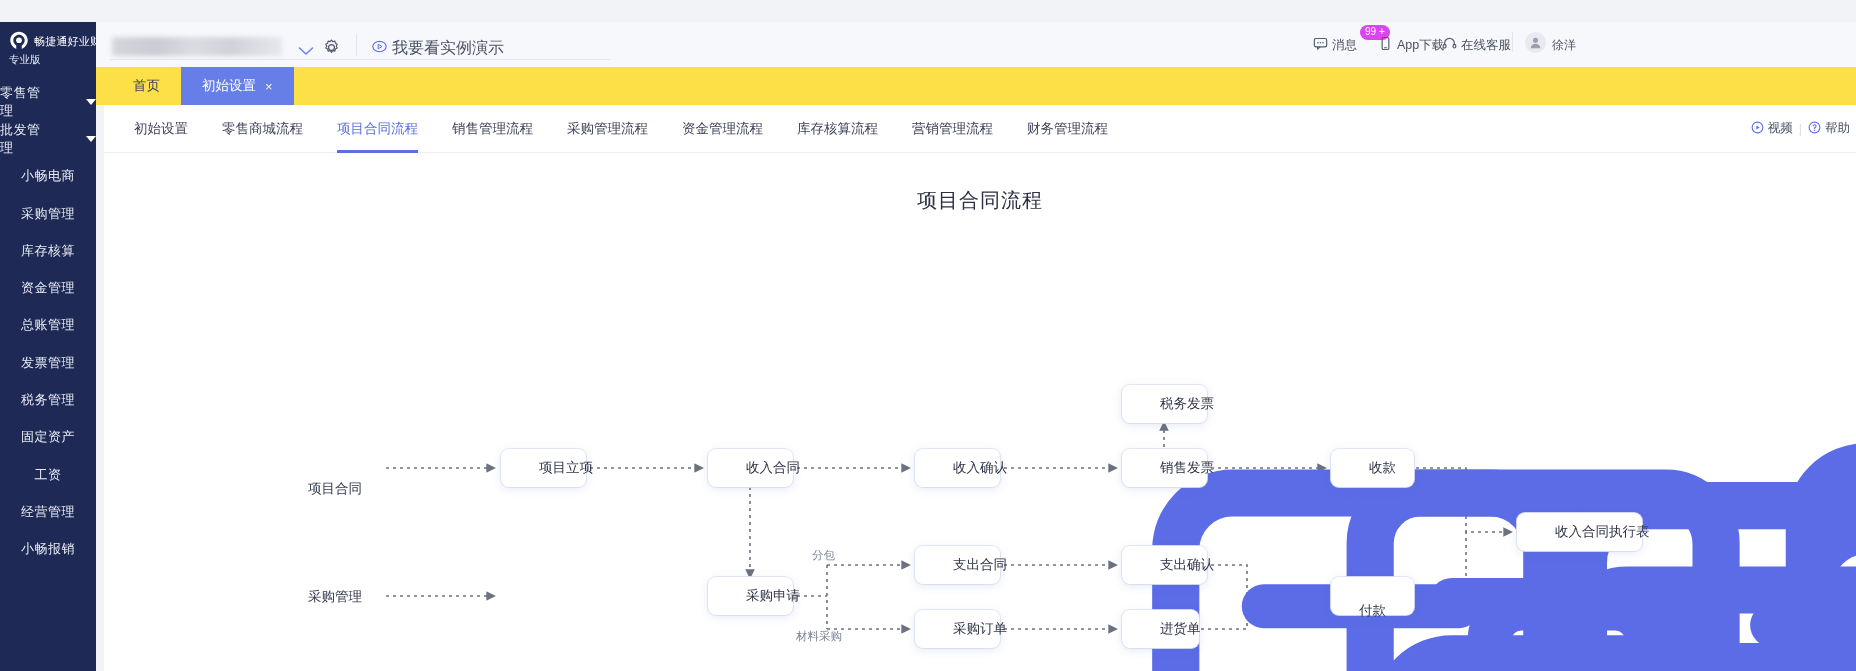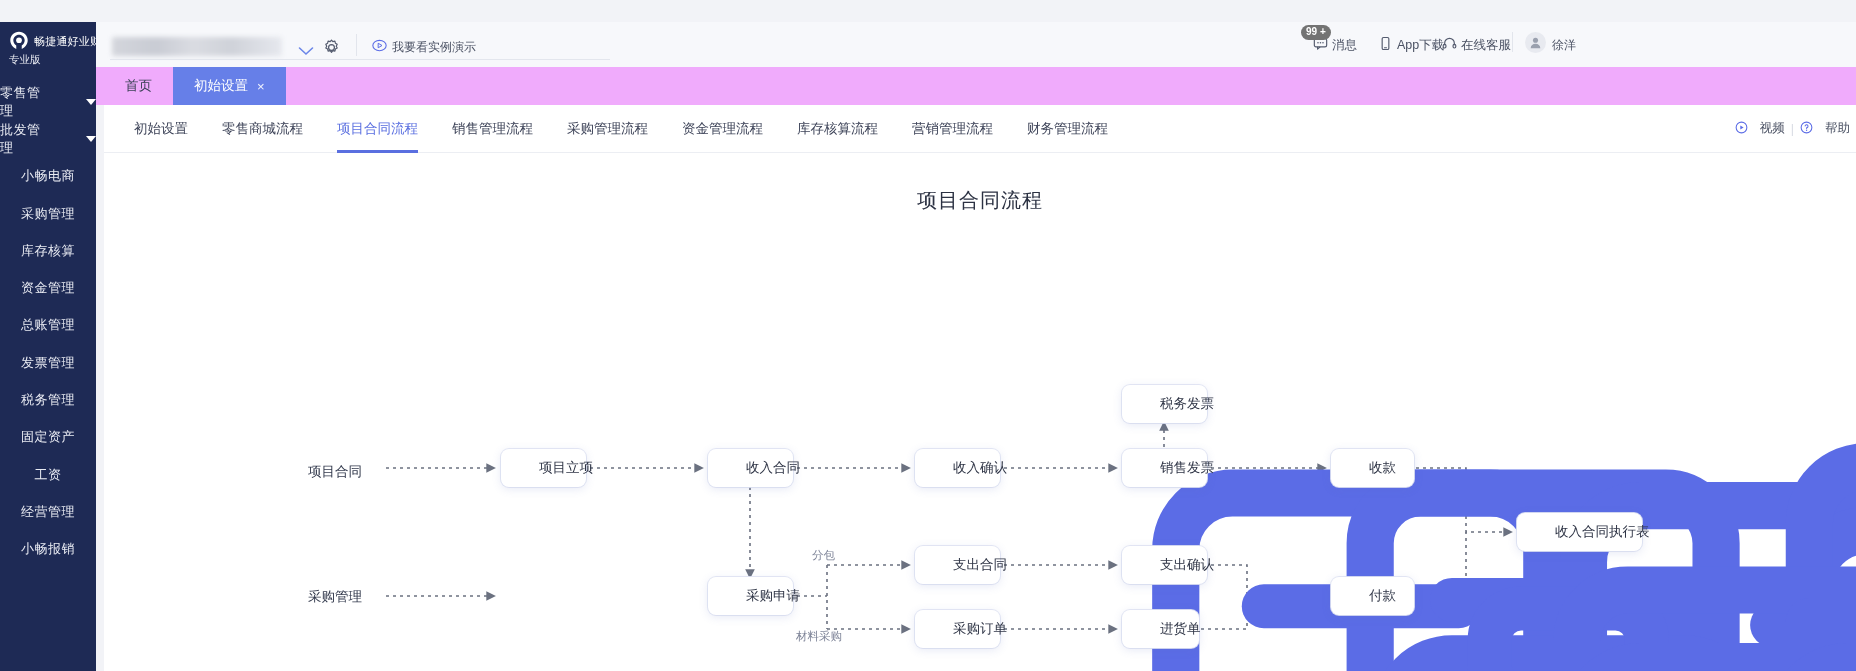--- a/index.html
+++ b/index.html
@@ -52,47 +52,47 @@
     position: absolute; left: 110px; top: 59px; width: 500px; height: 1px;
     background: #e3e6ed;
   }
   #chev-down {
     position: absolute; left: 298px; top: 42px; width: 16px; height: 10px; cursor: pointer;
   }
   #gear { position: absolute; left: 322px; top: 38px; width: 19px; height: 19px; cursor: pointer; }
   #hdr-divider { position: absolute; left: 356px; top: 34px; width: 1px; height: 22px; background: #e2e5ec; }
   #demo-link {
     position: absolute; left: 372px; top: 38px; display: flex; align-items: center;
-    gap: 5px; font-size: 12px; color: #4a5163; cursor: pointer; white-space: nowrap;
+    gap: 5px; font-size: 16px; color: #4a5163; cursor: pointer; white-space: nowrap;
   }
 
   .hdr-right { position: absolute; top: 36px; display: flex; align-items: center; gap: 4px;
     font-size: 12.5px; color: #4a5163; cursor: pointer; white-space: nowrap; }
   #hdr-msg { left: 1313px; }
   #hdr-app { left: 1378px; }
   #hdr-svc { left: 1442px; }
   #badge {
-    position: absolute; left: 1301px; top: 25px; background: #737373; color: #fff;
-    font-size: 10px; font-weight: bold; border-radius: 9px; padding: 1px 5px 2px 5px;
+    position: absolute; left: 1360px; top: 25px; background: #d946ef; color: #fff;
+    font-size: 10px; font-weight: normal; border-radius: 9px; padding: 1px 5px 2px 5px;
     line-height: 12px; white-space: nowrap;
   }
   #hdr-sep { position: absolute; left: 1512px; top: 32px; width: 1px; height: 20px; background: #e2e5ec; }
   #avatar {
     position: absolute; left: 1525px; top: 32px; width: 21px; height: 21px;
     border-radius: 50%; background: #e8eaf0; display: flex; align-items: center; justify-content: center;
   }
   #username {
     position: absolute; left: 1552px; top: 37px; font-size: 12px; color: #4a5163;
     white-space: nowrap; overflow: hidden; width: 40px;
   }
 
   
   #wintabs {
     position: absolute; left: 96px; top: 67px; right: 0; height: 38px;
-    background: #f0abfc; display: flex; align-items: center; padding-left: 8px;
+    background: #fde047; display: flex; align-items: center; padding-left: 16px;
   }
   .wtab {
     height: 38px; display: flex; align-items: center; padding: 0 21px;
     font-size: 13.5px; color: #3c4257; cursor: pointer; white-space: nowrap;
   }
   .wtab.active { background: #667fe8; color: #fff; }
   .wtab .x { margin-left: 9px; font-size: 13px; opacity: .92; }
 
   
   #panel {
@@ -112,21 +112,21 @@
   .stab.active { color: #5a6fe0; }
   .stab.active::after {
     content: ""; position: absolute; left: 0; right: 0; bottom: 0;
     height: 2.5px; background: #5a6fe0;
   }
   #subtabs-right {
     position: absolute; right: 6px; top: 15px; display: flex; align-items: center;
     gap: 6px; font-size: 12.5px; color: #4a5163; white-space: nowrap;
   }
   #subtabs-right .sep { color: #d8dbe3; }
-  .mini-link { display: inline-flex; align-items: center; gap: 12px; cursor: pointer; }
+  .mini-link { display: inline-flex; align-items: center; gap: 4px; cursor: pointer; }
 
   #chart-title {
     position: absolute; left: 0; right: 0; top: 82px; text-align: center;
     font-size: 20px; color: #2b3142; letter-spacing: 1px;
   }
 
   
   #flow { position: absolute; left: 0; top: 0; width: 1752px; height: 566px; }
   #flow svg { position: absolute; left: 0; top: 0; width: 1752px; height: 566px; }
 
@@ -489,31 +489,31 @@
             <svg viewBox="0 0 18 18" width="17" height="17">
               <rect x="2.4" y="1.8" width="12" height="14" rx="1.8" fill="none" stroke="#5b6ce6" stroke-width="1.5"></rect>
               <line x1="5" y1="5" x2="11.8" y2="5" stroke="#5b6ce6" stroke-width="1.4" stroke-linecap="round"></line>
               <line x1="5" y1="8" x2="11.8" y2="8" stroke="#5b6ce6" stroke-width="1.4" stroke-linecap="round"></line>
               <line x1="11.8" y1="12.2" x2="5.4" y2="12.2" stroke="#5b6ce6" stroke-width="1.4" stroke-linecap="round"></line>
               <path d="M7.2 10.5 L5.2 12.2 L7.2 13.9" fill="none" stroke="#5b6ce6" stroke-width="1.4" stroke-linecap="round" stroke-linejoin="round"></path>
             </svg>
           </span>
           <span>进货单</span>
         </div>
-        <div class="node" style="left: 1227px; top: 472px; width: 83px;">
+        <div class="node" style="left: 1227px; top: 472px; width: 83px; flex-direction: column;">
           <span class="ic">
             <svg viewBox="0 0 18 18" width="17" height="17">
               <path d="M4.4 5.6 h9.2 a2 2 0 0 1 2 2 v5.6 a2 2 0 0 1 -2 2 H4.4 a2 2 0 0 1 -2 -2 V7.6 a2 2 0 0 1 2 -2 Z" fill="none" stroke="#5b6ce6" stroke-width="1.5"></path>
               <path d="M5.6 5.4 L5.6 3.6 a1.2 1.2 0 0 1 1.2 -1.2 h4.4 a1.2 1.2 0 0 1 1.2 1.2 v1.8" fill="none" stroke="#5b6ce6" stroke-width="1.5"></path>
               <line x1="9" y1="8.4" x2="9" y2="12.4" stroke="#5b6ce6" stroke-width="1.4" stroke-linecap="round"></line>
               <line x1="6.9" y1="10.2" x2="11.1" y2="10.2" stroke="#5b6ce6" stroke-width="1.3" stroke-linecap="round"></line>
               <line x1="6.9" y1="12.3" x2="11.1" y2="12.3" stroke="#5b6ce6" stroke-width="1.3" stroke-linecap="round"></line>
             </svg>
           </span>
           <span>付款</span>
         </div>
-        <div class="rowlabel" style="left: 204px; top: 358px; text-align: center;">项目合同</div>
+        <div class="rowlabel" style="left: 204px; top: 375px; text-align: center;">项目合同</div>
         <div class="rowlabel" style="left: 204px; top: 483px;">采购管理</div>
         <div class="edgelabel" style="left: 708px; top: 443px;">分包</div>
         <div class="edgelabel" style="left: 692px; top: 524px;">材料采购</div>
       </div>
   </div>
 </div>
 
 </body></html>

